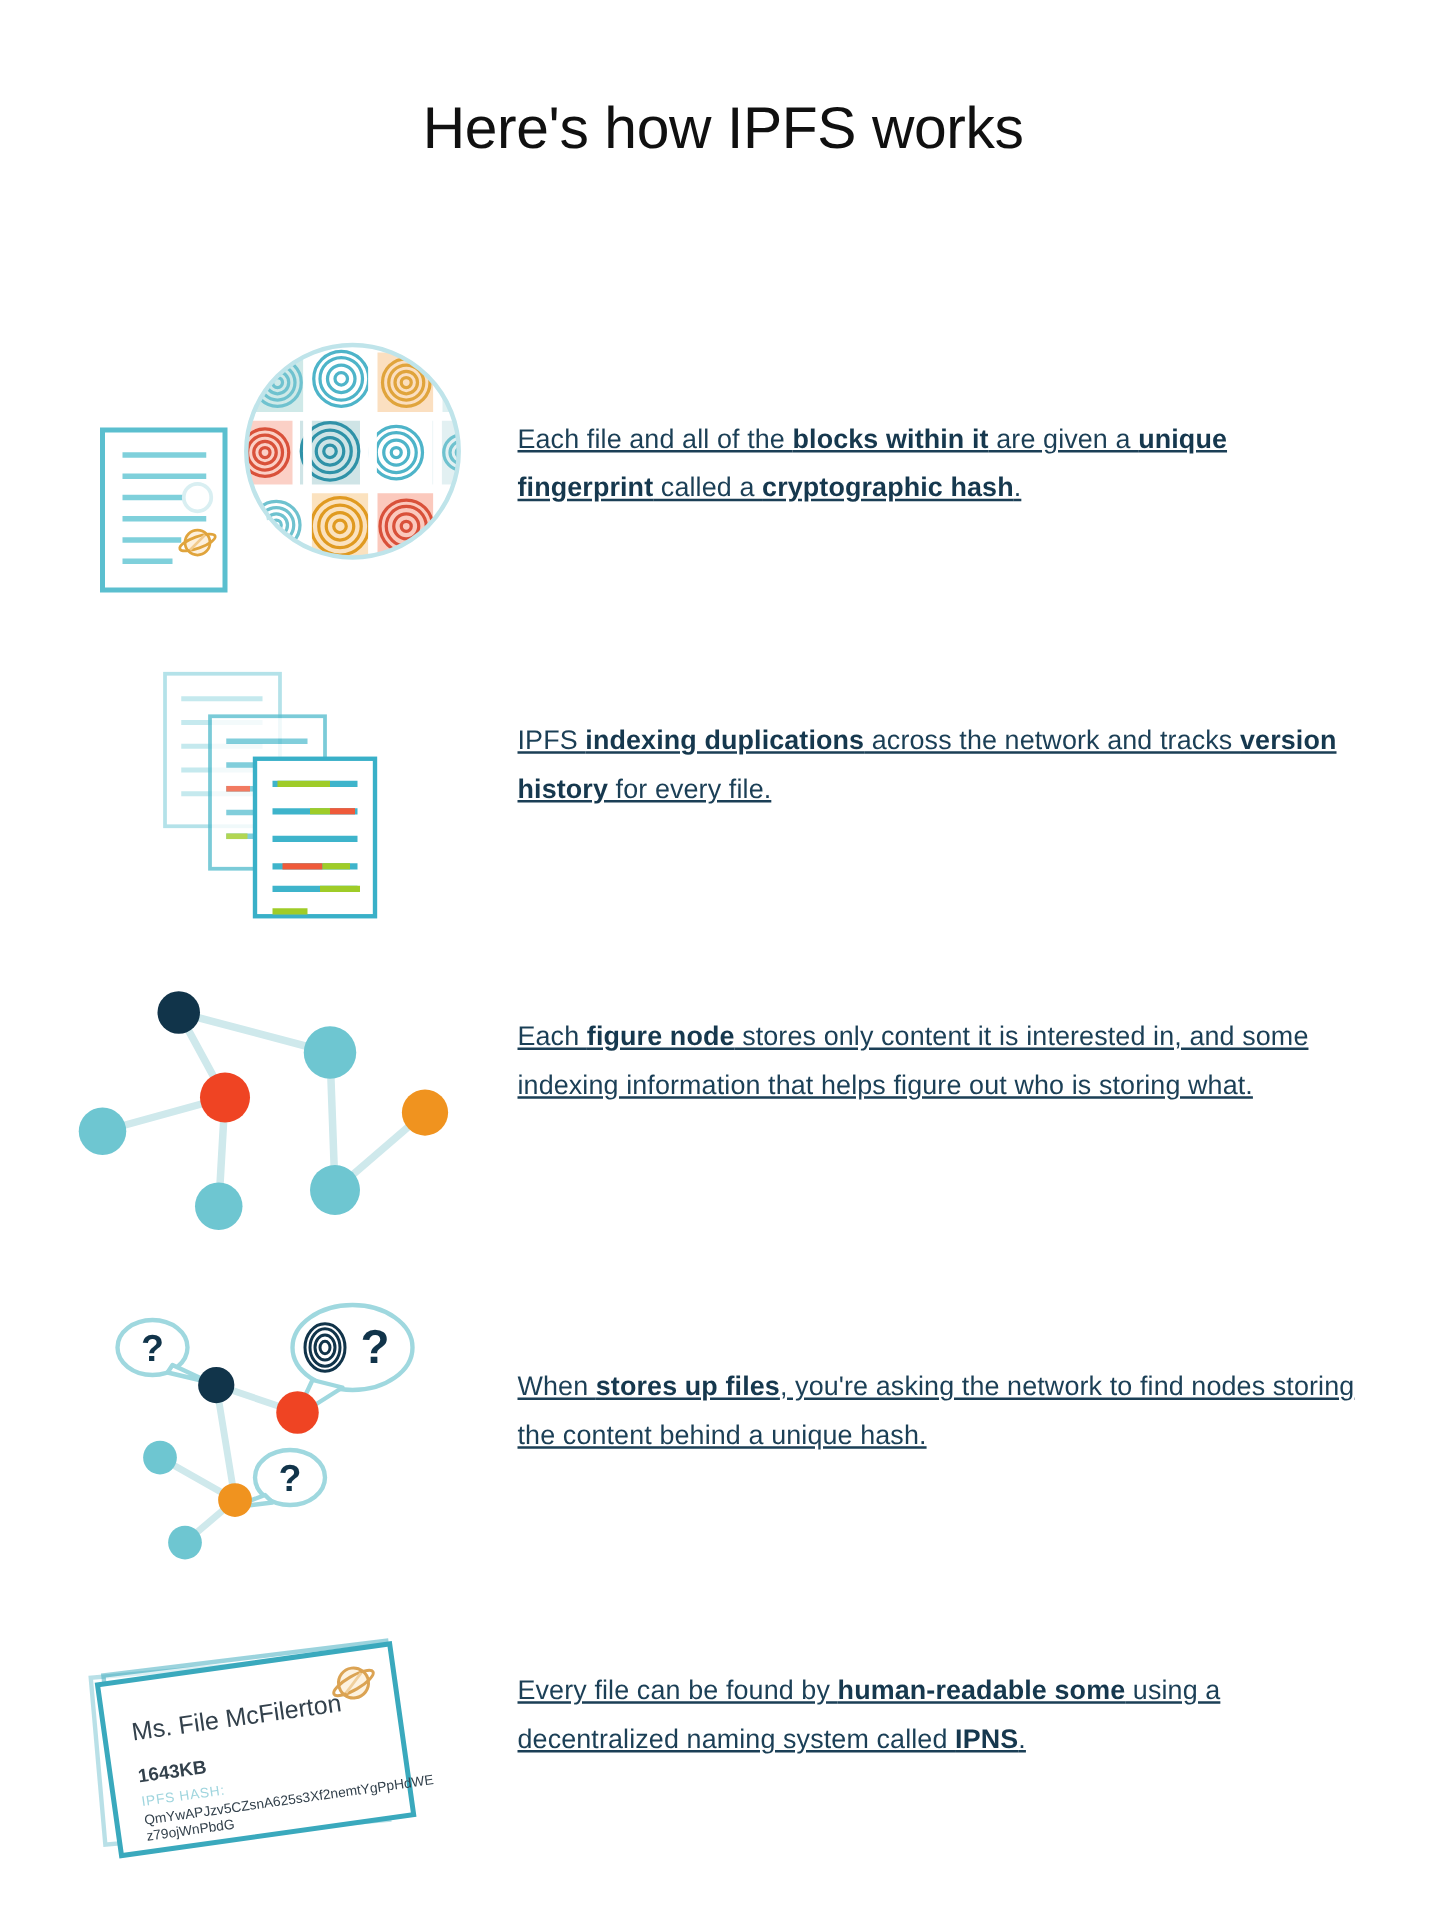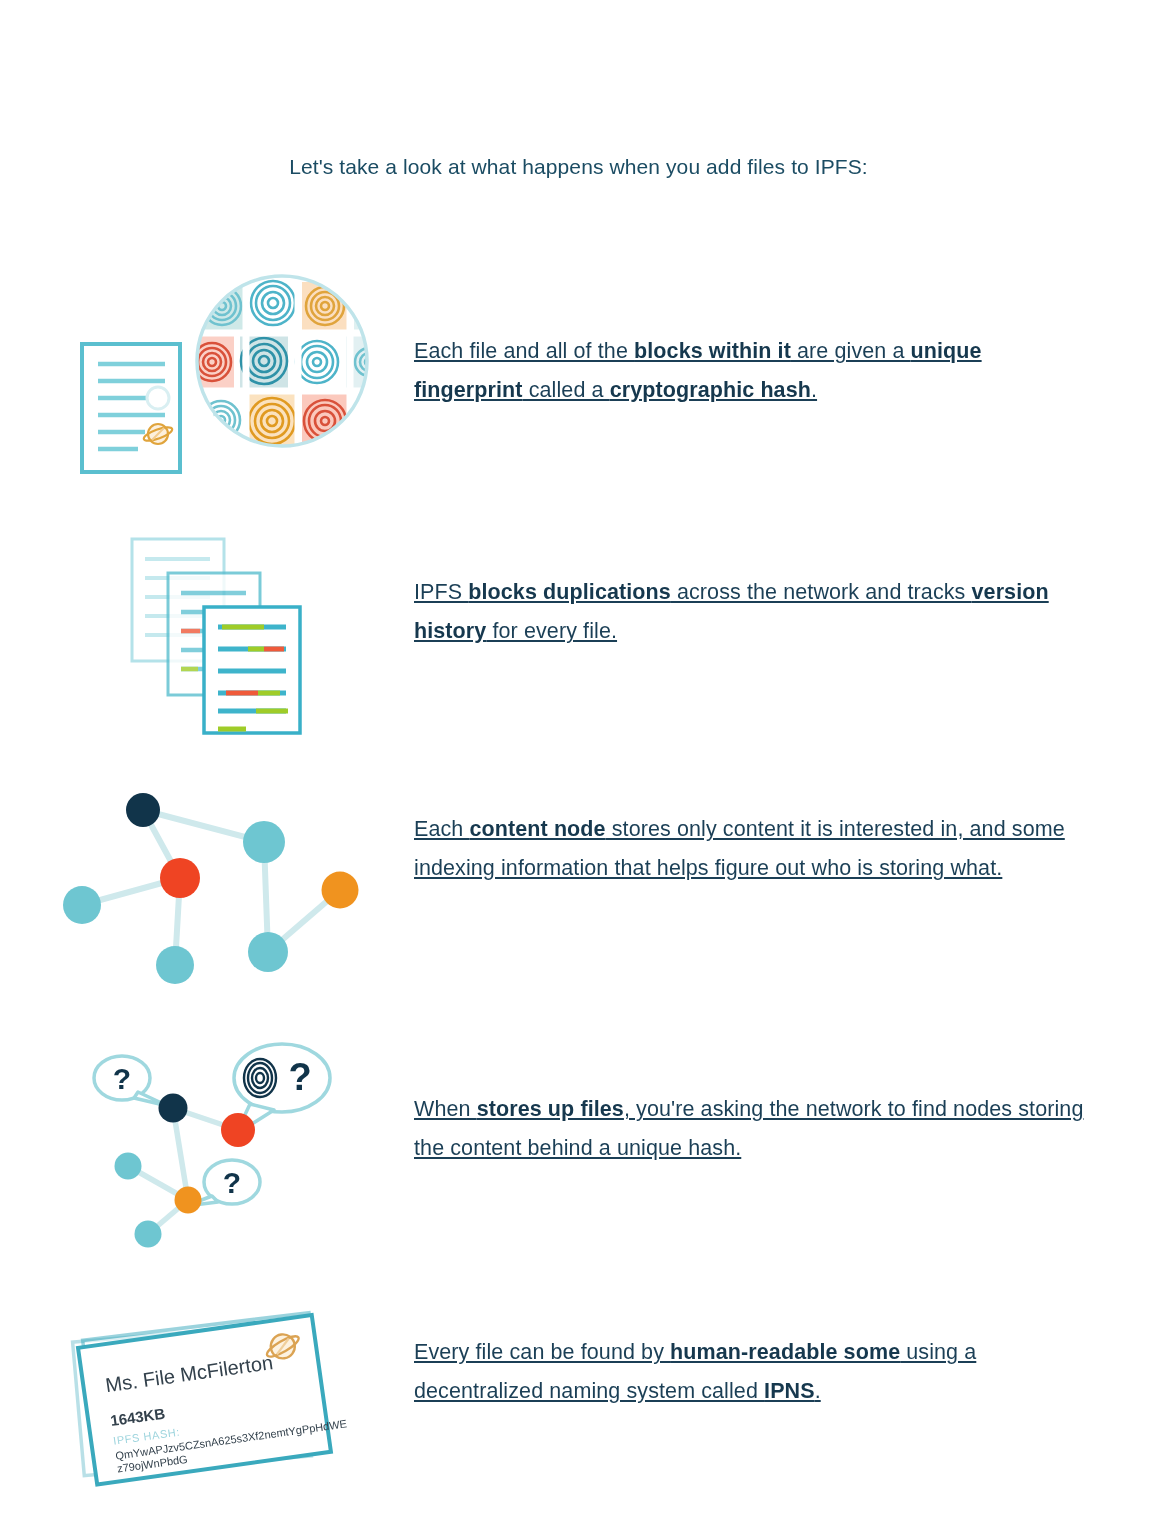--- a/index.html
+++ b/index.html
@@ -88,21 +88,21 @@
   .r4 .row-text { top: 42px; }
   .r5 .row-text { top: 33px; }
 
   svg { display: block; overflow: visible; }
 </style>
 </head>
 <body>
 
 <div class="page">
 
-  <div class="subtitle">Let's take a look at what happens when you add files to IPFS:</div>
+  <h1 class="title">Here's how IPFS works</h1>
 
   <div class="row r1">
     <div class="row-art">
       <svg width="330" height="220" viewBox="0 0 330 220">
         <defs>
           <clipPath id="lensClip">
               <circle cx="222" cy="85" r="85"></circle>
             </clipPath>
         </defs>
 
@@ -270,21 +270,21 @@
             <line x1="188" y1="124" x2="204" y2="124" stroke="#9fcc28"></line>
             <line x1="204" y1="124" x2="224" y2="124" stroke="#ef5a3a"></line>
             <line x1="166" y1="168" x2="198" y2="168" stroke="#ef5a3a"></line>
             <line x1="198" y1="168" x2="220" y2="168" stroke="#9fcc28"></line>
             <line x1="196" y1="186" x2="228" y2="186" stroke="#9fcc28"></line>
             <line x1="158" y1="204" x2="186" y2="204" stroke="#9fcc28"></line>
           </g>
         </g>
       </svg>
     </div>
-    <div class="row-text">IPFS <b>blocks duplications</b> across the network and tracks <b>version history</b> for every file.</div>
+    <div class="row-text">IPFS <b>indexing duplications</b> across the network and tracks <b>version history</b> for every file.</div>
   </div>
 
   <div class="row r3">
     <div class="row-art">
       <svg width="330" height="200" viewBox="0 0 330 200">
         <g stroke="#cfe9ec" stroke-width="6" stroke-linecap="round">
           <line x1="83" y1="20" x2="204" y2="52"></line>
           <line x1="83" y1="20" x2="120" y2="88"></line>
           <line x1="120" y1="88" x2="22" y2="115"></line>
           <line x1="120" y1="88" x2="115" y2="175"></line>
@@ -293,21 +293,21 @@
         </g>
         <circle cx="83" cy="20" r="17" fill="#11344a"></circle>
         <circle cx="204" cy="52" r="21" fill="#6ec6d1"></circle>
         <circle cx="120" cy="88" r="20" fill="#ef4423"></circle>
         <circle cx="22" cy="115" r="19" fill="#6ec6d1"></circle>
         <circle cx="280" cy="100" r="18.5" fill="#f0931f"></circle>
         <circle cx="115" cy="175" r="19" fill="#6ec6d1"></circle>
         <circle cx="208" cy="162" r="20" fill="#6ec6d1"></circle>
       </svg>
     </div>
-    <div class="row-text">Each <b>content node</b> stores only content it is interested in, and some indexing information that helps figure out who is storing what.</div>
+    <div class="row-text">Each <b>figure node</b> stores only content it is interested in, and some indexing information that helps figure out who is storing what.</div>
   </div>
 
   <div class="row r4">
     <div class="row-art">
       <svg width="330" height="215" viewBox="0 0 330 215">
         <g stroke="#cfe9ec" stroke-width="5.5" stroke-linecap="round">
           <line x1="113" y1="60" x2="178" y2="82"></line>
           <line x1="113" y1="60" x2="128" y2="152"></line>
           <line x1="128" y1="152" x2="68" y2="118"></line>
           <line x1="128" y1="152" x2="88" y2="186"></line>

